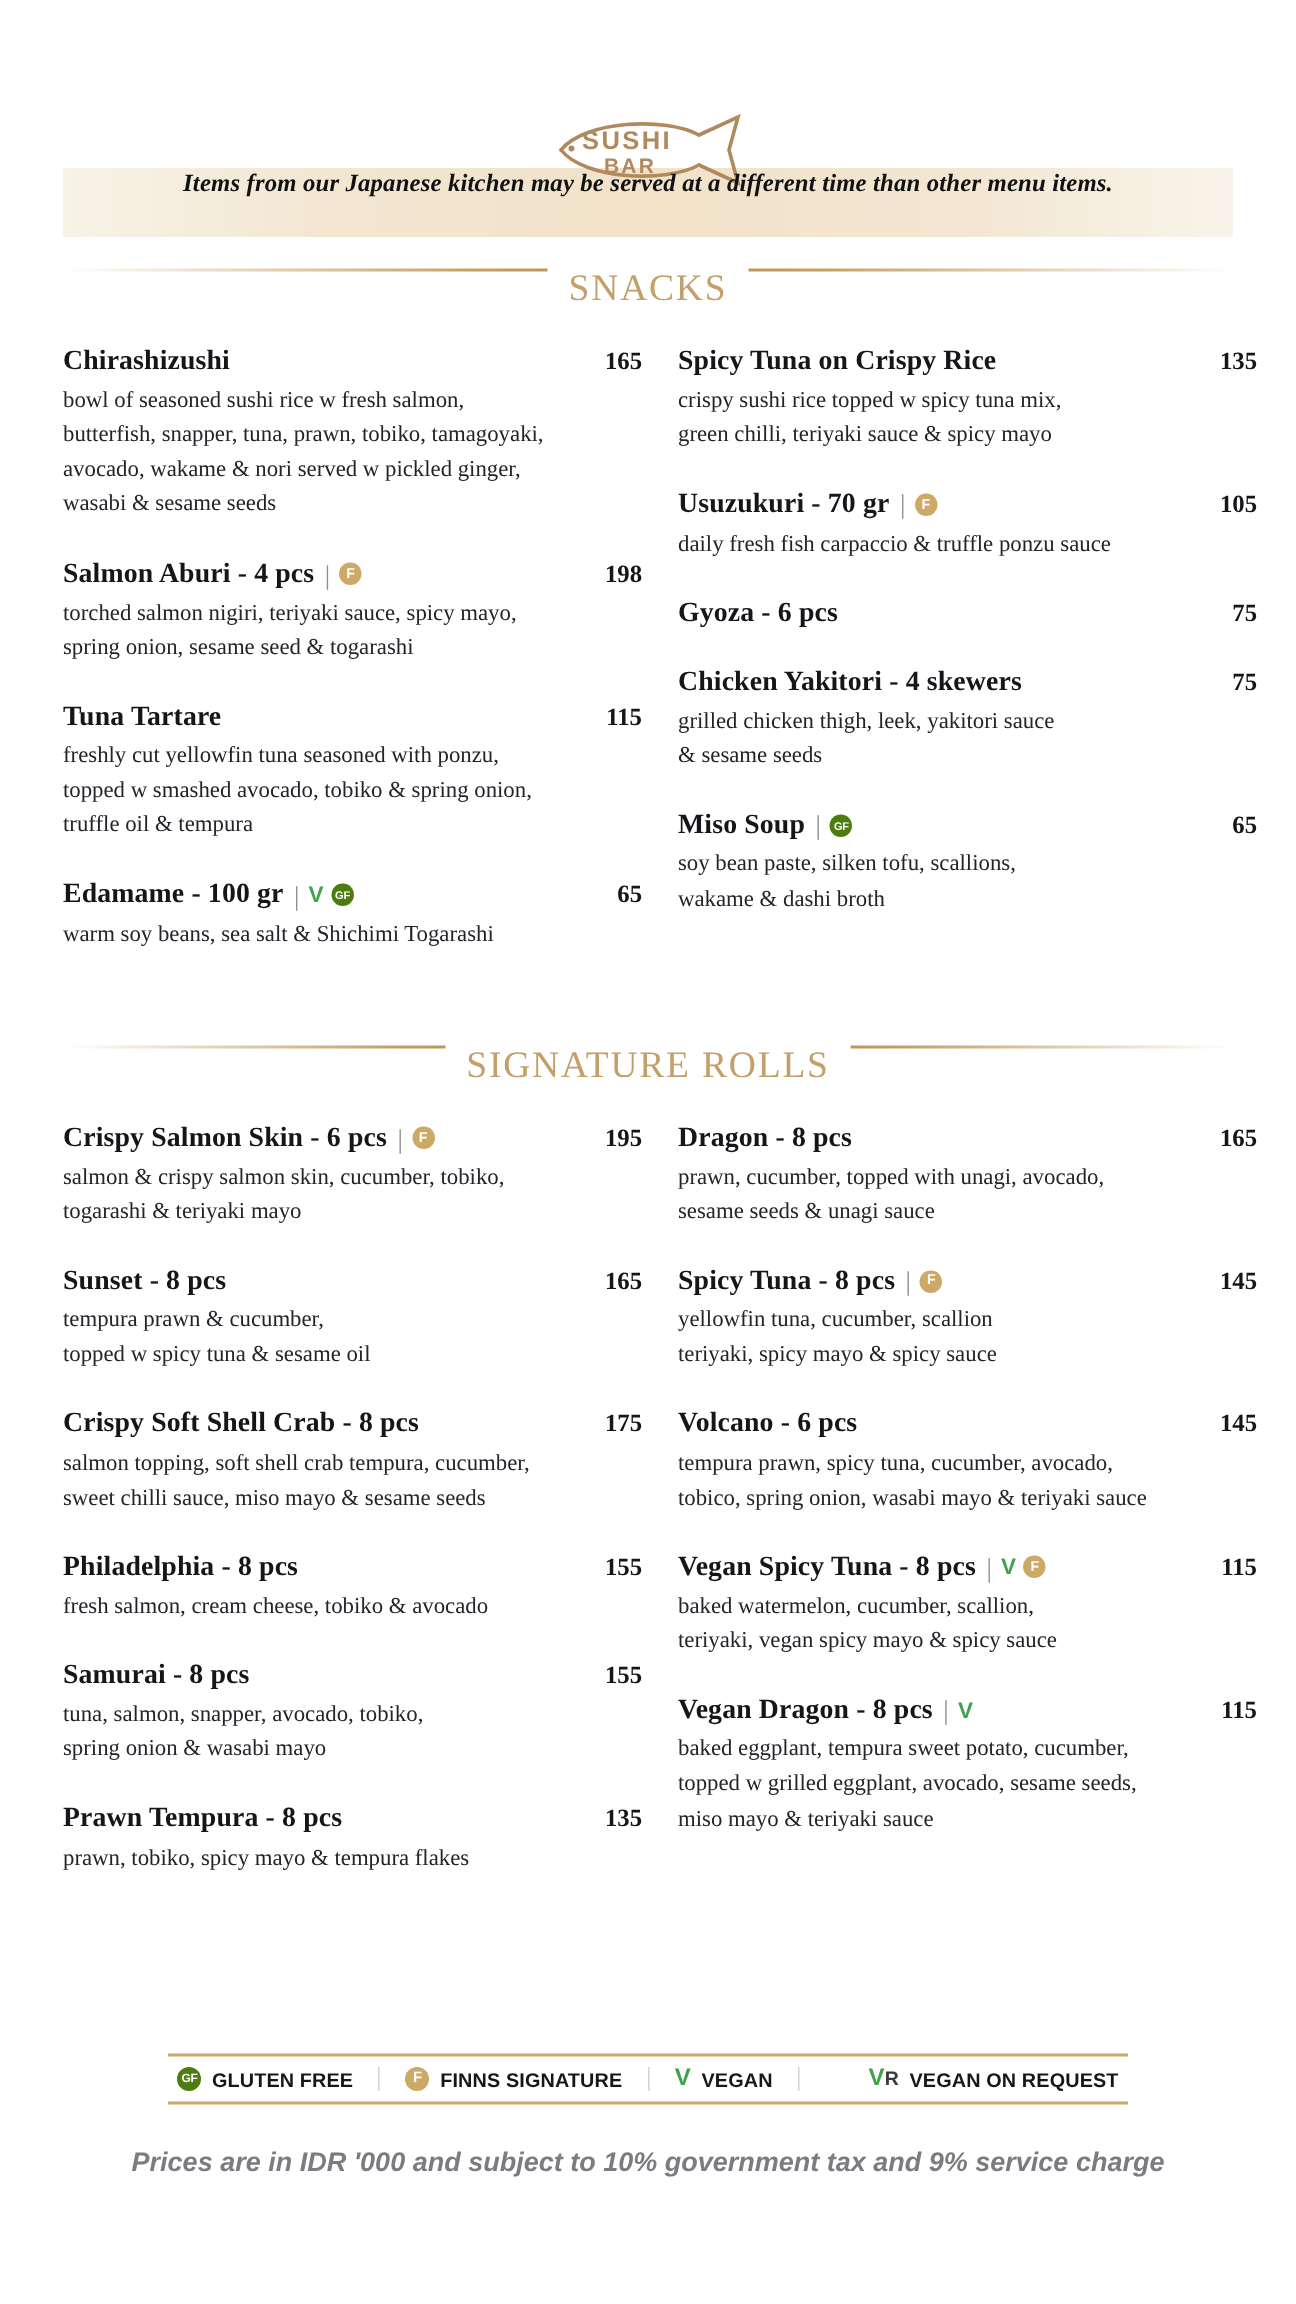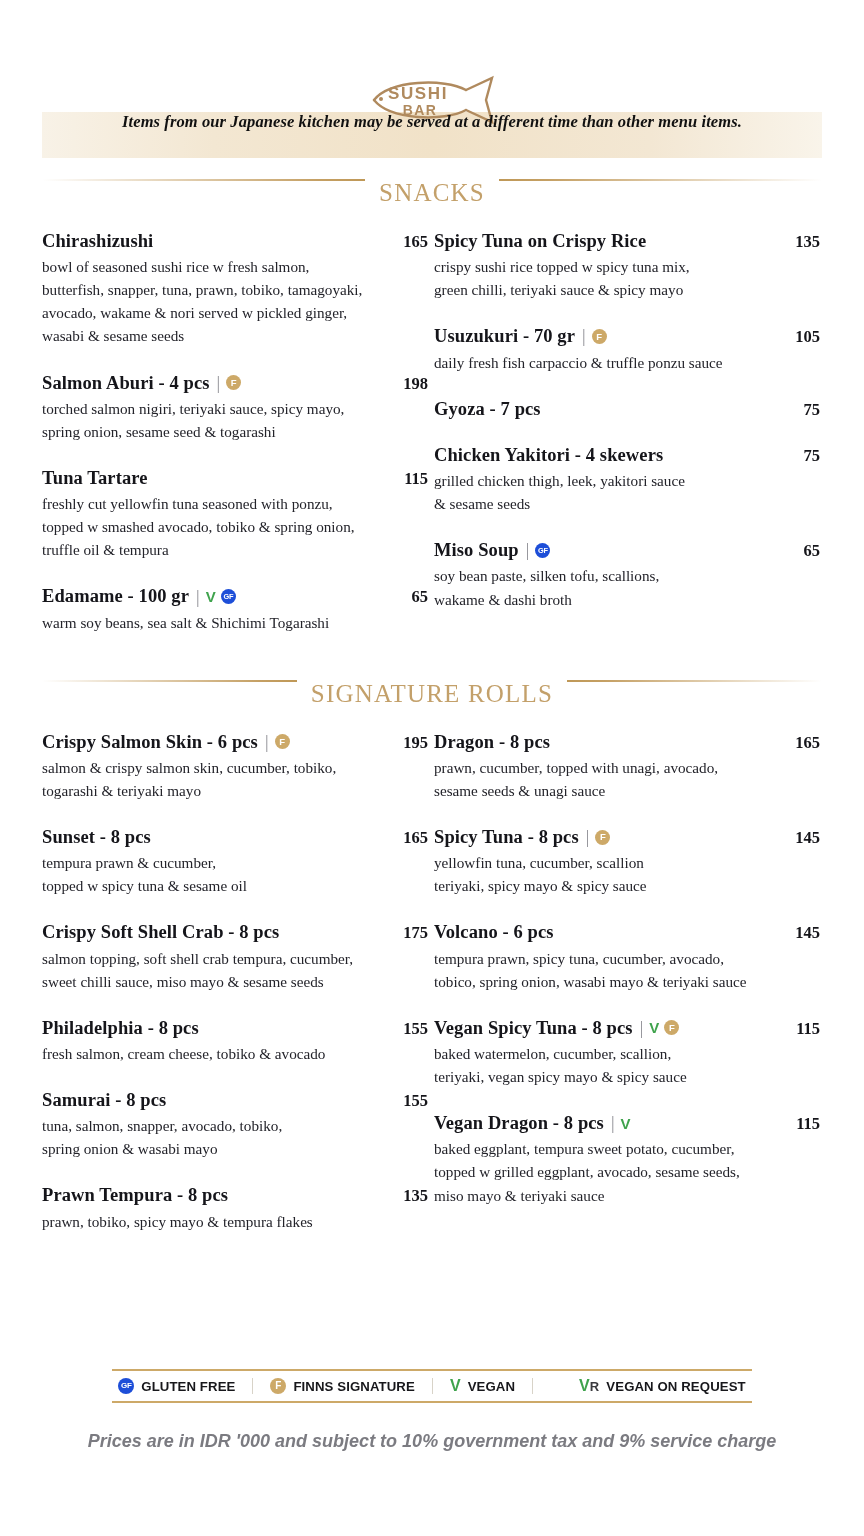--- a/index.html
+++ b/index.html
@@ -48,27 +48,27 @@
   .rule.left  { background: linear-gradient(90deg, rgba(197,160,100,0) 0%, #c5a064 85%, #bf9857 100%); }
   .rule.right { background: linear-gradient(270deg, rgba(197,160,100,0) 0%, #c5a064 85%, #bf9857 100%); }
   .section-title {
     font-size: 25px;
     letter-spacing: 1.2px;
     color: #c3a06a;
     white-space: nowrap;
     font-weight: 400;
   }
   #snacks-head { margin-top: 21px; }
-  #rolls-head  { margin-top: 46px; }
+  #rolls-head  { margin-top: 63px; }
 
   
   .cols {
     display: flex;
     margin: 0 42px;
-    gap: 6px;
+    gap: 24px;
   }
   .col { width: 386px; flex: 0 0 386px; }
 
   .item { margin-top: 24px; }
   .item:first-child { margin-top: 23px; }
 
   .item-head {
     display: flex; align-items: baseline; justify-content: space-between;
     gap: 10px;
   }
@@ -108,21 +108,21 @@
   .badges { display: inline-flex; align-items: center; gap: 5px; }
 
   
   .badge { display: inline-flex; align-items: center; }
   .b-gf, .b-fs {
     width: 15px; height: 15px; border-radius: 50%;
     display: inline-flex; align-items: center; justify-content: center;
     font-family: "Liberation Sans", sans-serif;
     font-weight: 700; line-height: 1;
   }
-  .b-gf { background: #1d4ed8; color: #fff; font-size: 7.4px; letter-spacing: -.2px; }
+  .b-gf { background: #4d7c0f; color: #fff; font-size: 7.4px; letter-spacing: -.2px; }
   .b-fs { background: #cda968; color: #fff; font-size: 9.5px; }
   .b-v  { color: #3fa34d; font-family: "Liberation Sans", sans-serif;
           font-weight: 700; font-size: 15px; line-height: 1; }
   .b-vr { font-family: "Liberation Sans", sans-serif; font-weight: 700;
           font-size: 15px; line-height: 1; color: #3fa34d; margin-left: 29px; }
   .b-vr i { font-style: normal; color: #3a3a3e; font-size: 12px; }
 
   
   .footer { position: absolute; left: 0; right: 0; bottom: 84px; }
   .legend {
@@ -269,21 +269,21 @@
                 </span>
               </span>
             </div>
             <div class="item-price">105</div>
           </div>
           <div class="item-desc">daily fresh fish carpaccio &amp; truffle ponzu sauce</div>
         </div>
         <div class="item">
           <div class="item-head">
             <div class="item-name">
-              <span>Gyoza - 7 pcs</span>
+              <span>Gyoza - 6 pcs</span>
             </div>
             <div class="item-price">75</div>
           </div>
         </div>
         <div class="item">
           <div class="item-head">
             <div class="item-name">
               <span>Chicken Yakitori - 4 skewers</span>
             </div>
             <div class="item-price">75</div>

